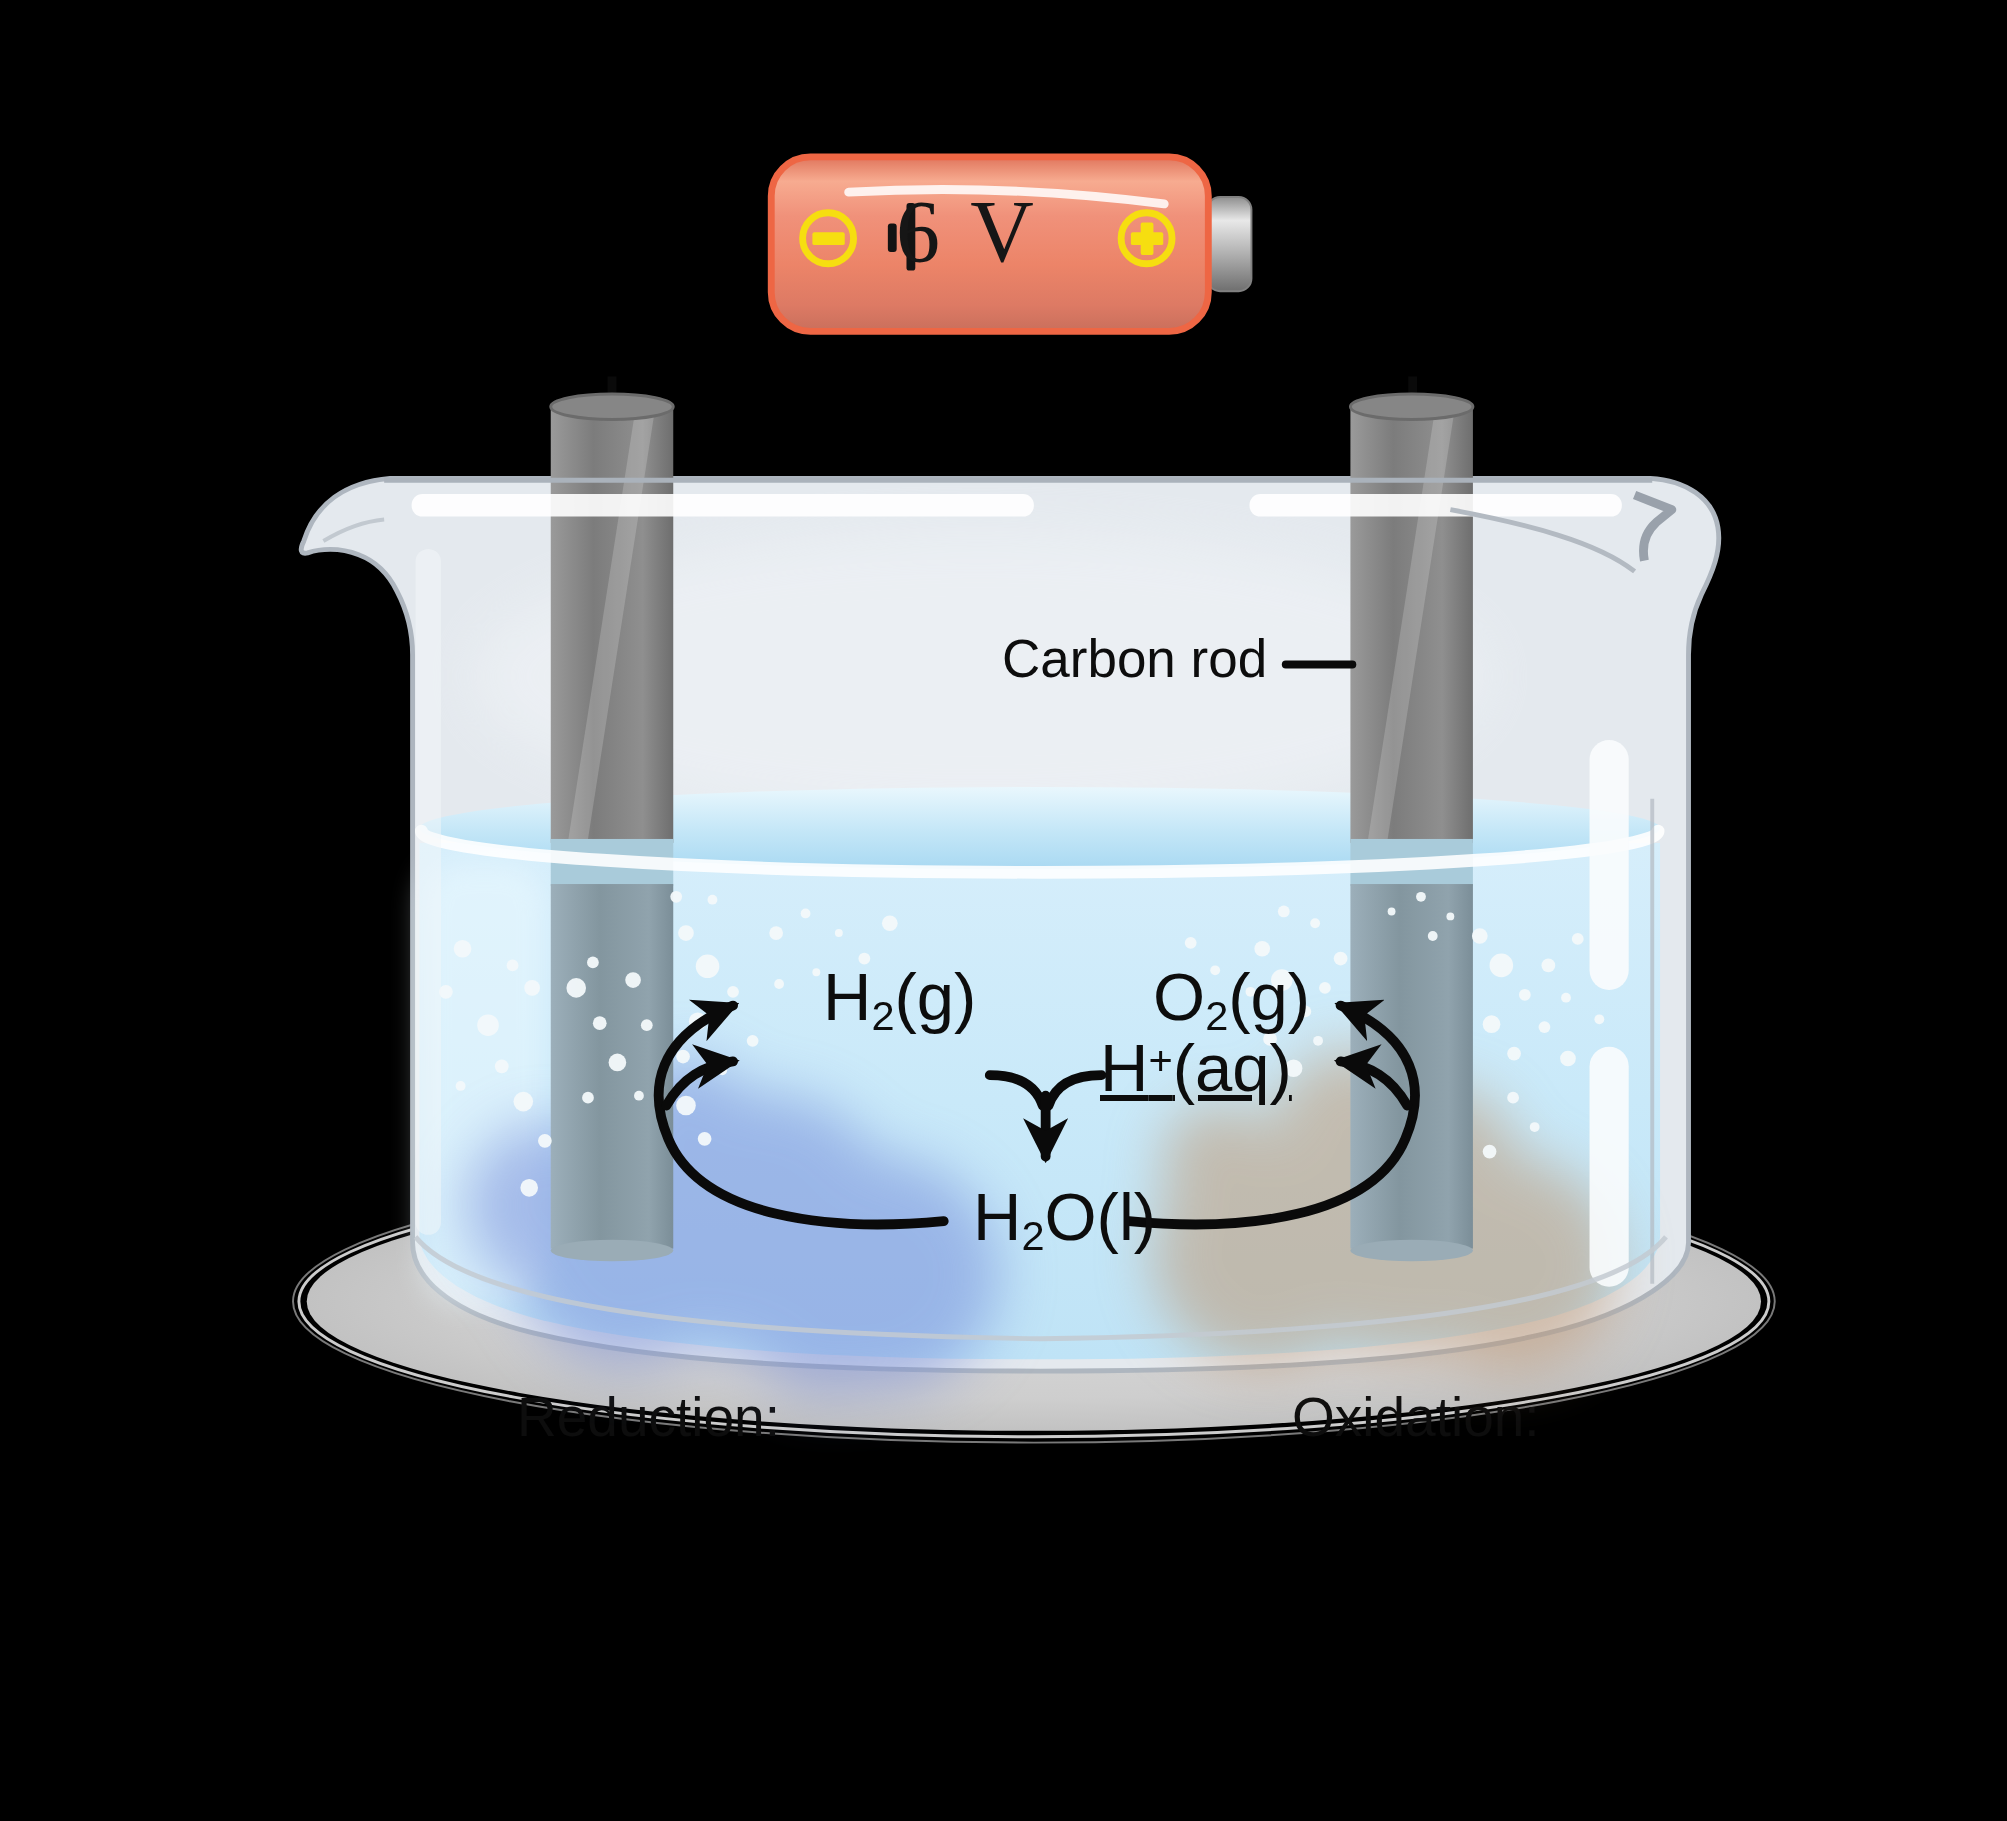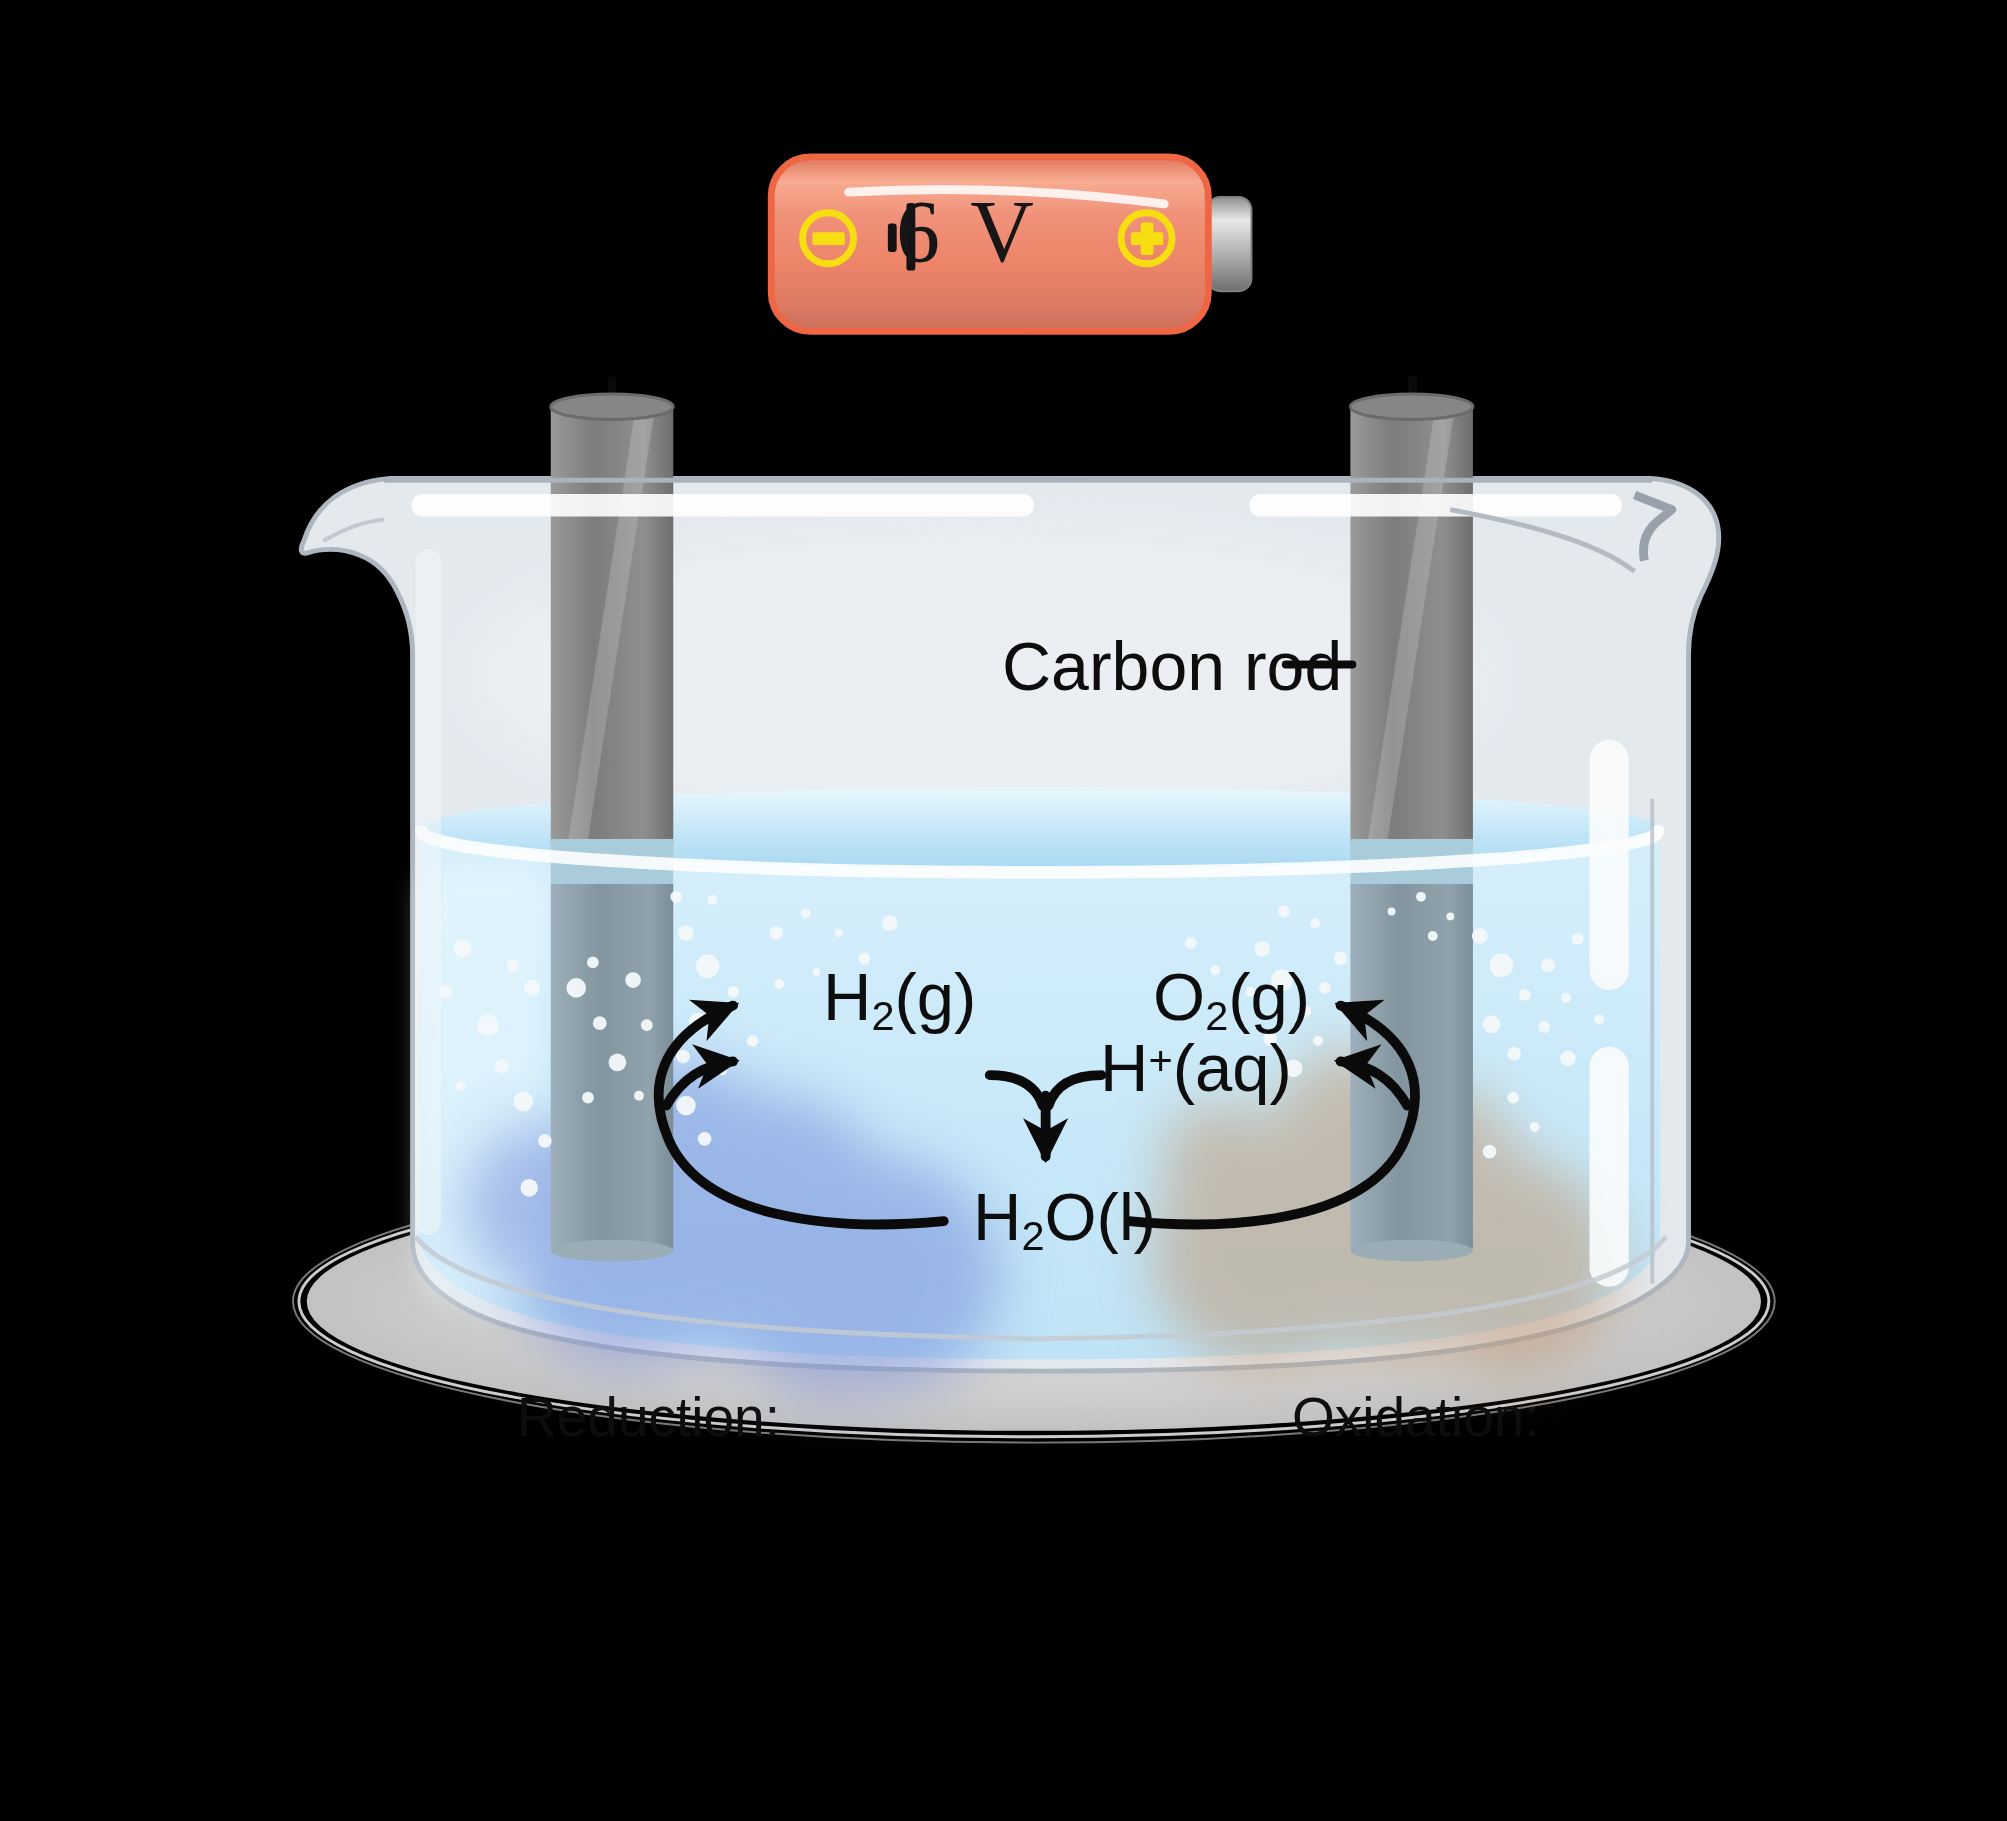--- a/index.html
+++ b/index.html
@@ -3,21 +3,21 @@
 <meta charset="utf-8">
 <style>
   html,body{margin:0;padding:0;background:#000;}
   #stage{position:relative;width:2007px;height:1821px;background:#000;overflow:hidden;
          font-family:"Liberation Sans", sans-serif;}
   #scene{position:absolute;left:0;top:0;}
   .lbl{position:absolute;color:#0d0d0d;white-space:nowrap;line-height:1;}
   .chem{font-size:67px;}
   .chem sub{font-size:.62em;vertical-align:-0.25em;}
   .chem sup{font-size:.62em;vertical-align:0.38em;}
-  .rodlbl{font-size:68px;}
+  .rodlbl{font-size:53px;}
   .botlbl{font-size:55px;}
   .voltlbl{font-size:88px;letter-spacing:4.9px;color:#161616;}
 </style>
 </head>
 <body>
 
 <div id="stage">
 
 <svg id="scene" width="2007" height="1821" viewBox="0 0 2048 1858">
   <defs>
@@ -273,18 +273,18 @@
 
 <div class="lbl voltlbl" style="left:896px;top:188px;font-family:Liberation Serif, serif;">6 V</div>
 
 <div class="lbl rodlbl" style="left:1002px;top:632px;">Carbon rod</div>
 
 <div class="lbl chem" style="left:785px;top:963px;margin-left:38px;"><span>H</span><sub>2</sub><span>(g)</span></div>
 
 <div class="lbl chem" style="left:1153px;top:963px;"><span>O</span><sub>2</sub><span>(g)</span></div>
 
 
-<div class="lbl chem" style="left:1100px;top:1034px;"><span>H</span><sup>+</sup><span>(aq)</span></div>
+<div class="lbl chem" style="left:1100px;top:1034px;text-decoration:underline;"><span>H</span><sup>+</sup><span>(aq)</span></div>
 
 <div class="lbl chem" style="left:973px;top:1183px;"><span>H</span><sub>2</sub><span>O(l)</span></div>
 
 </div>
 
 
 </body></html>

